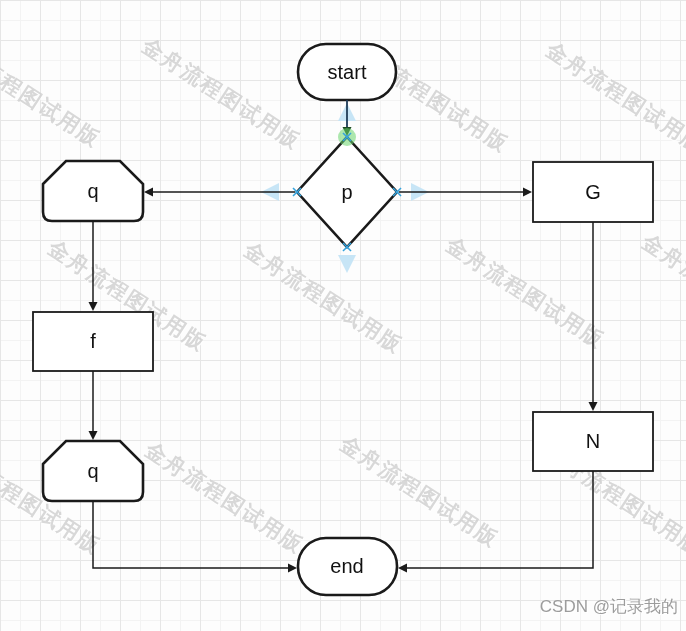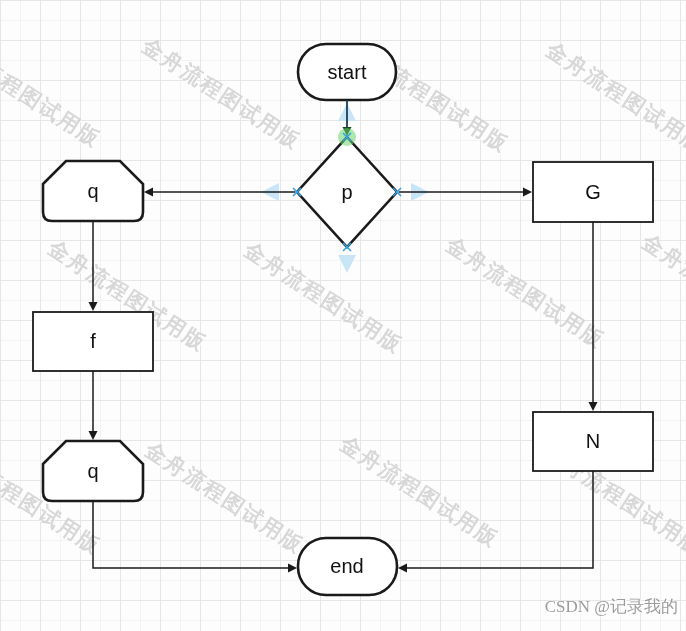--- a/index.html
+++ b/index.html
@@ -39,21 +39,21 @@
   .head{fill:#1a1a1a;stroke:none;}
   .hint{fill:#c7e5f6;stroke:none;}
   .port{stroke:#35a3dd;stroke-width:1.6;}
   .nlabel{fill:#111;font-size:20px;text-anchor:middle;font-family:"Liberation Sans","DejaVu Sans",sans-serif;}
   .credit{
     position:absolute;
     right:8px;top:595px;
     font-size:17px;
     color:#9c9c9c;
     text-shadow:1px 1px 0 #ffffff;
-    font-family:Liberation Serif, serif;
+    font-family:Liberation Sans, sans-serif;
   }
 </style>
 </head>
 <body>
 
 <div class="canvas">
 
   <div class="wm" style="left:-48px;top:30px">金舟流程图试用版</div>
   <div class="wm" style="left:152px;top:32px">金舟流程图试用版</div>
   <div class="wm" style="left:360px;top:35px">金舟流程图试用版</div>

